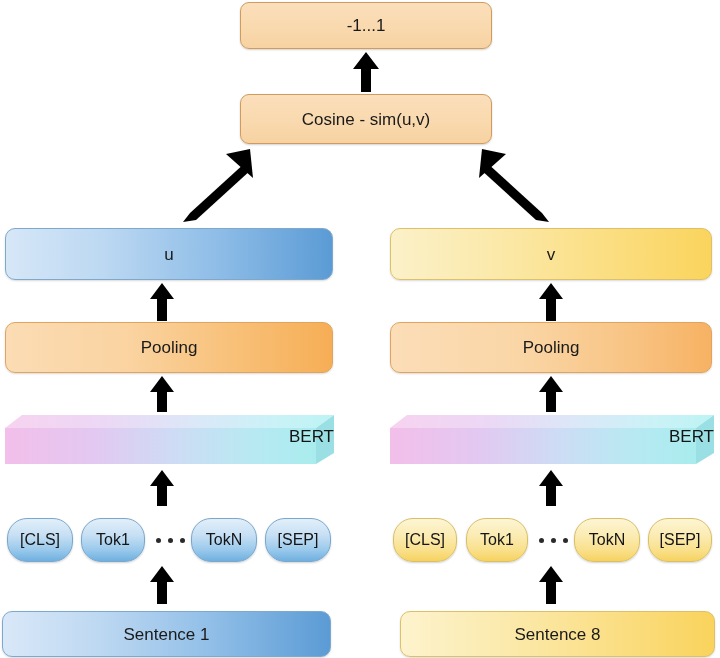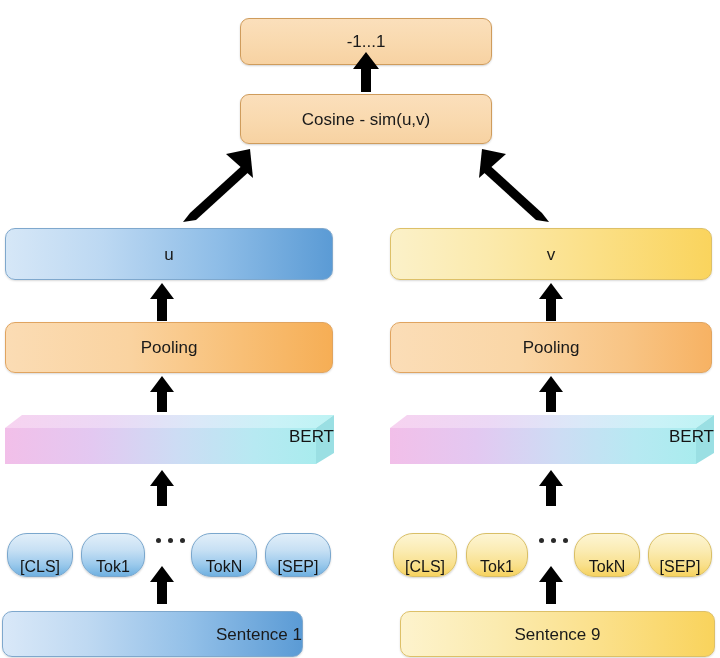--- a/index.html
+++ b/index.html
@@ -82,28 +82,27 @@
     border: 1px solid #ddc068;
     border-radius: 10px;
     box-shadow: 0 1px 2px rgba(0,0,0,.15);
   }
 
   
   .tok {
     position: absolute;
     box-sizing: border-box;
     display: flex;
-    align-items: flex-end;
+    align-items: center;
     justify-content: center;
     font-size: 16px;
     border-radius: 20px;
     white-space: nowrap;
     color: #151515;
     box-shadow: 0 1px 2px rgba(0,0,0,.18);
-    margin-top: 15px;
   }
   .tok-blue {
     background: linear-gradient(180deg, #e2eff9 0%, #c7e0f4 38%, #9ccaec 72%, #6fb0e0 100%);
     border: 1px solid #7aa7cd;
   }
   .tok-gold {
     background: linear-gradient(180deg, #fdf5d4 0%, #fbecb4 38%, #f9e08c 74%, #f6d25f 100%);
     border: 1px solid #d9bf66;
   }
 
@@ -141,21 +140,21 @@
 
   
   .arrow { position: absolute; }
   .arrow svg { display: block; }
 </style>
 </head>
 <body>
 
 <div id="diagram">
 
-  <div class="box peach" style="left:240px; top:2px; width:252px; height:47px;margin-top:16px;">
+  <div class="box peach" style="left:240px; top:2px; width:252px; height:47px;">
     <span>-1...1</span>
   </div>
 
   <div class="arrow" style="left:348px; top:52px; width:36px; height:40px;">
     <svg width="36" height="40" viewBox="0 0 36 40">
       <polygon points="18,0 31,17 23,17 23,40 13,40 13,17 5,17" fill="#000000"></polygon>
     </svg>
   </div>
 
   <div class="box peach" style="left:240px; top:94px; width:252px; height:50px;align-items:center;">
@@ -251,21 +250,21 @@
   <div class="tok tok-blue" style="left:265px; top:518px; width:66px; height:44px;">
     <span>[SEP]</span>
   </div>
 
   <div class="arrow" style="left:146px; top:566px; width:32px; height:38px;">
     <svg width="32" height="38" viewBox="0 0 32 38">
       <polygon points="16,0 28,16 21,16 21,38 11,38 11,16 4,16" fill="#000000"></polygon>
     </svg>
   </div>
 
-  <div class="box sent-blue" style="left:2px; top:611px; width:301px; height:46px;justify-content:flex-end;">
+  <div class="box sent-blue" style="left:2px; top:611px; width:329px; height:46px;">
     <span>Sentence 1</span>
   </div>
 
   <div class="box vec-v" style="left:390px; top:228px; width:322px; height:52px;">
     <span>v</span>
   </div>
 
   <div class="arrow" style="left:535px; top:283px; width:32px; height:38px;">
     <svg width="32" height="38" viewBox="0 0 32 38">
       <polygon points="16,0 28,16 21,16 21,38 11,38 11,16 4,16" fill="#000000"></polygon>
@@ -331,16 +330,16 @@
     <span>[SEP]</span>
   </div>
 
   <div class="arrow" style="left:535px; top:566px; width:32px; height:38px;">
     <svg width="32" height="38" viewBox="0 0 32 38">
       <polygon points="16,0 28,16 21,16 21,38 11,38 11,16 4,16" fill="#000000"></polygon>
     </svg>
   </div>
 
   <div class="box sent-gold" style="left:400px; top:611px; width:315px; height:46px;">
-    <span>Sentence 9</span>
+    <span>Sentence 8</span>
   </div>
 
 </div>
 
 </body></html>

